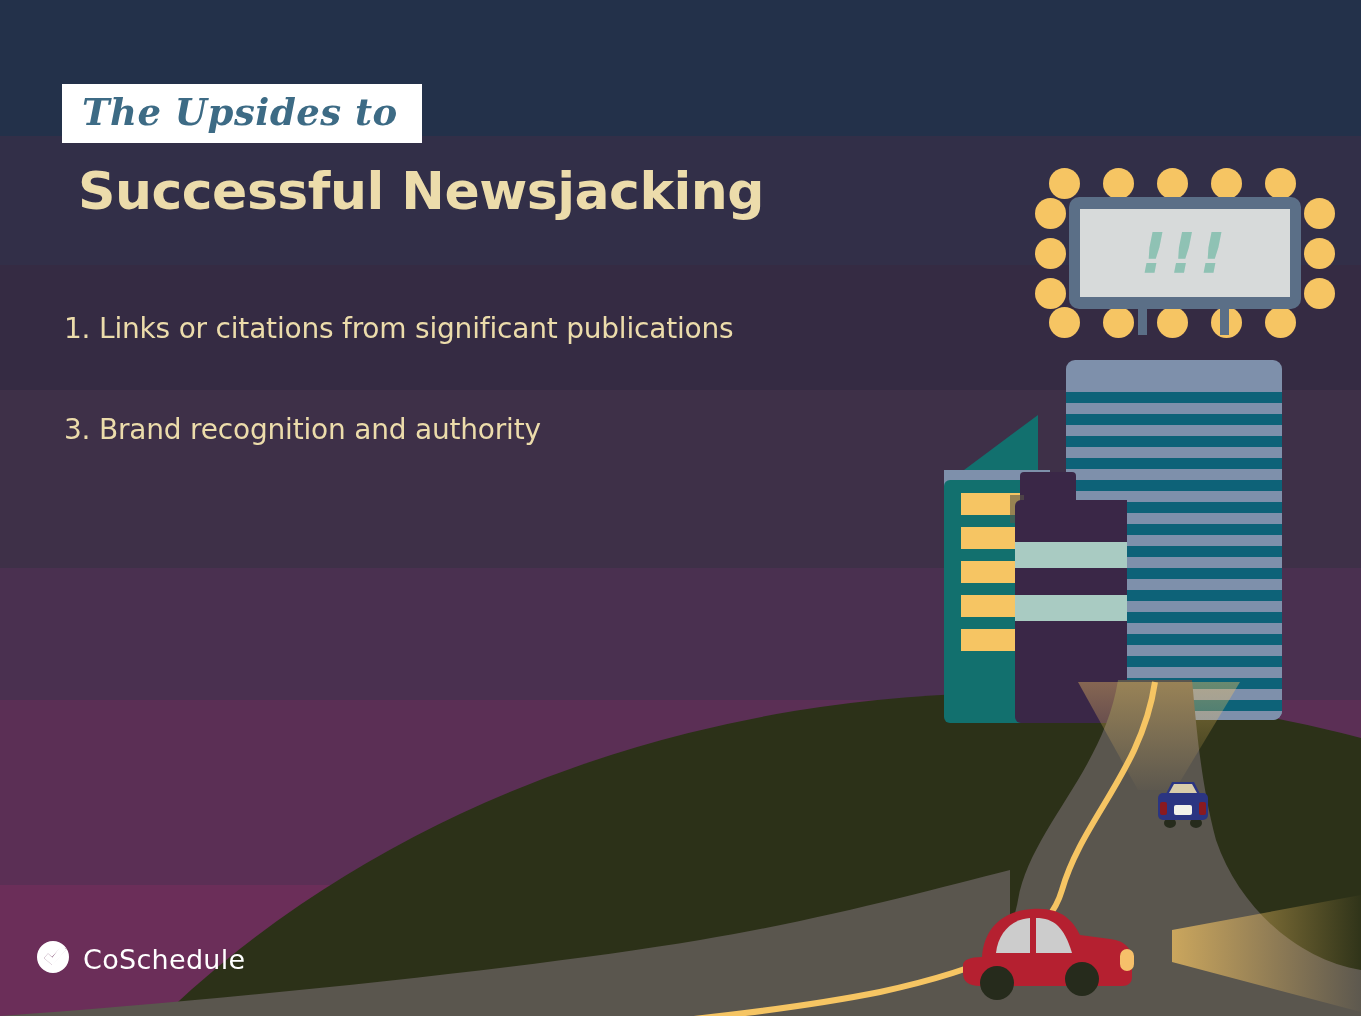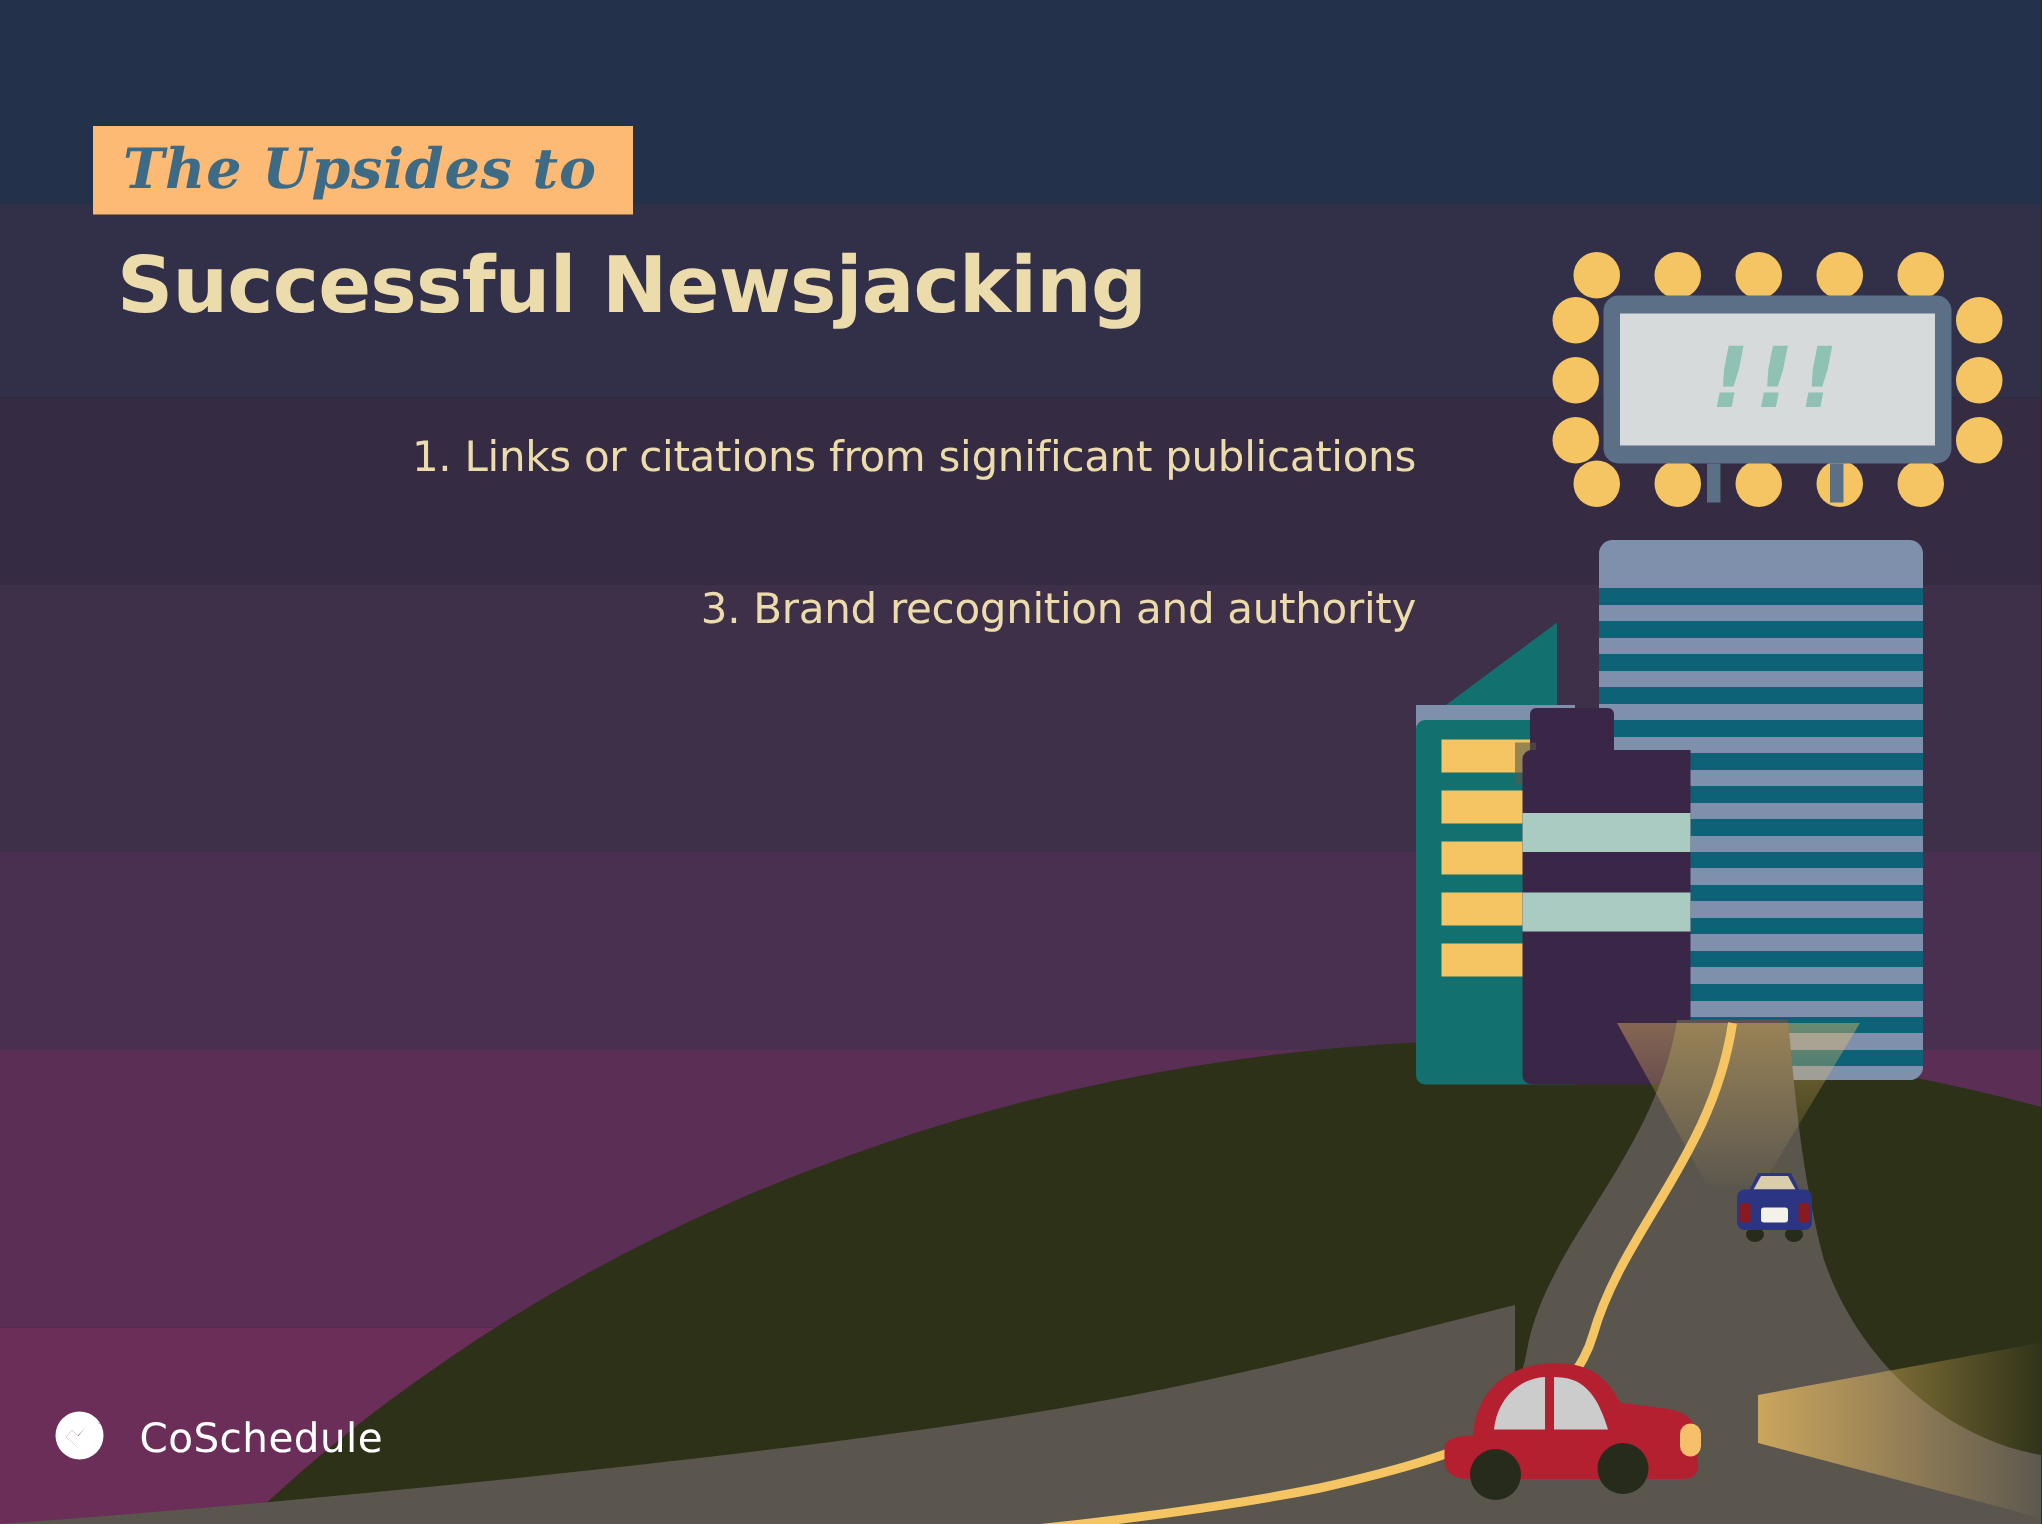--- a/index.html
+++ b/index.html
@@ -114,52 +114,52 @@
   }
 
   
   .car-red { position:absolute; left:960px; top:895px; width:180px; height:110px; }
   .car-blue { position:absolute; left:1156px; top:778px; width:54px; height:50px; }
 
   
   .kicker-wrap { position:absolute; left:62px; top:84px; }
   .kicker {
     display:inline-block;
-    background:#fdba74;
+    background:#ffffff;
     color:#3d6b85;
     font-family:"DejaVu Serif", serif;
     font-style:italic;
     font-weight:700;
     font-size:37px;
     padding:10px 24px 12px 20px;
     line-height:1;
     letter-spacing:.5px;
   }
   .headline {
     position:absolute; left:78px; top:162px;
     color:#ecdcab;
     font-family:"DejaVu Sans", sans-serif;
     font-weight:700;
     font-size:52px;
     letter-spacing:-.5px;
     line-height:1.12;
   }
-  .list { position:absolute; left:64px; top:288px; width:880px;text-align:right; }
+  .list { position:absolute; left:64px; top:312px; width:880px; }
   .list-item {
     color:#ecdcab;
     font-family:"DejaVu Sans", sans-serif;
     font-size:28px;
     font-weight:400;
     line-height:1.2;
     margin-bottom:67px;
     letter-spacing:-.2px;
   }
 
   
-  .logo { position:absolute; left:36px; top:940px; display:flex; align-items:center; gap:23px; }
+  .logo { position:absolute; left:36px; top:940px; display:flex; align-items:center; gap:13px; }
   .logo-text {
     color:#ffffff;
     font-family:"DejaVu Sans", sans-serif;
     font-size:27px;
     font-weight:400;
     letter-spacing:.3px;
   }
 </style>
 </head>
 <body>

